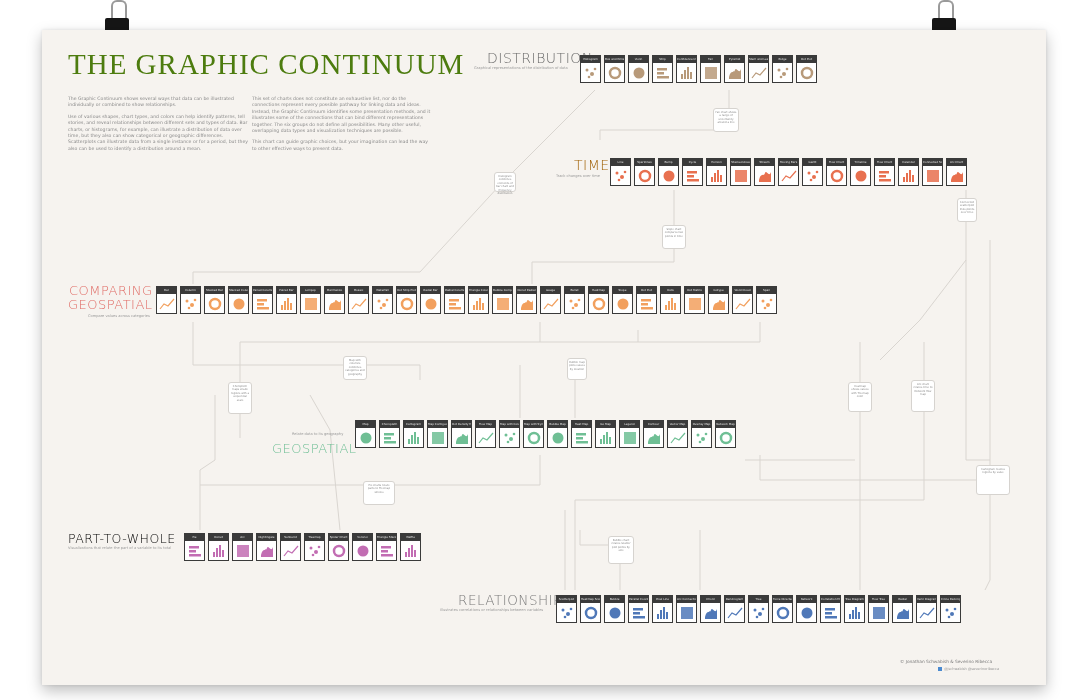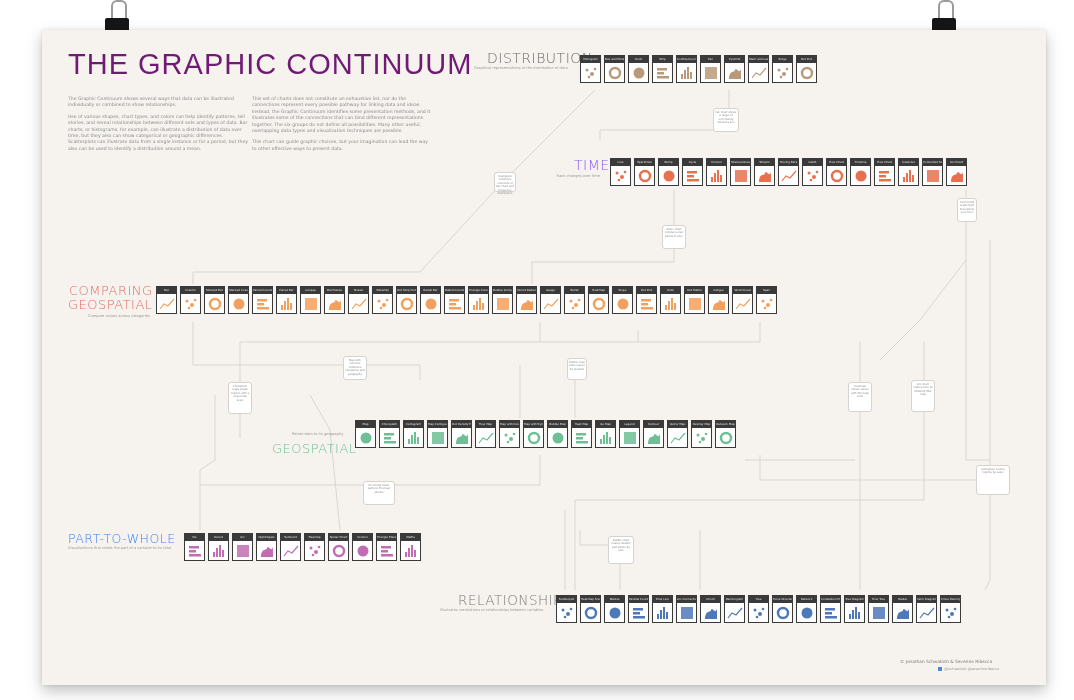--- a/index.html
+++ b/index.html
@@ -1,21 +1,21 @@
 <!DOCTYPE html>
 <html><head>
 <meta charset="utf-8">
 <style>
   html,body{margin:0;padding:0;}
   body{width:1074px;height:700px;background:#ffffff;position:relative;overflow:hidden;font-family:"DejaVu Sans","Liberation Sans",sans-serif;}
   .poster{position:absolute;left:42px;top:30px;width:1004px;height:655px;background:#f6f3ef;box-shadow:0 6px 14px rgba(0,0,0,0.25),0 0 3px rgba(0,0,0,0.1);}
   .clip{position:absolute;top:0;width:28px;height:44px;}
   .clip .wire{position:absolute;left:8px;top:0;width:12px;height:20px;border:2px solid #9a9a9a;border-bottom:none;border-radius:6px 6px 0 0;}
   .clip .body{position:absolute;left:2px;top:18px;width:24px;height:26px;background:#161616;border-radius:2px;}
-  .title{position:absolute;left:68px;top:48px;font-family:Liberation Sans, sans-serif;font-weight:200;font-size:29px;letter-spacing:1px;color:#701a75;white-space:nowrap;}
+  .title{position:absolute;left:68px;top:48px;font-family:Liberation Serif, serif;font-weight:200;font-size:29px;letter-spacing:1px;color:#4d7c0f;white-space:nowrap;}
   .intro{position:absolute;font-size:4.6px;line-height:6.4px;color:#8a8a8a;width:180px;}
   .intro p{margin:0 0 5px 0;}
   .lines{position:absolute;left:0;top:0;width:1074px;height:700px;pointer-events:none;}
   .sec-title{position:absolute;white-space:nowrap;text-align:right;font-weight:300;letter-spacing:0.5px;}
   .sec-sub{position:absolute;white-space:nowrap;font-size:3.6px;color:#9a9a9a;text-align:right;}
   .row{position:absolute;display:flex;gap:3px;}
   .tile{width:21px;height:28px;background:#fff;border:1.5px solid #3a3a3a;box-sizing:border-box;display:flex;flex-direction:column;}
   .tile .lbl{height:7px;background:#3a3a3a;color:#e6e6e6;font-size:2.8px;line-height:7px;text-align:center;overflow:hidden;white-space:nowrap;}
   .tile .ico{flex:1;display:flex;align-items:center;justify-content:center;}
   .tile .ico svg{width:16px;height:16px;}
@@ -172,21 +172,21 @@
     <div class="tile">
       <div class="lbl">Dot Plot</div>
       <div class="ico">
         <svg viewBox="0 0 16 16">
           <circle cx="8" cy="8" r="5" stroke="#b89a7a" stroke-width="2.5" fill="none"></circle>
         </svg>
       </div>
     </div>
   </div>
 
-<div class="sec-title" style="left:574px;top:157px;font-size:14px;color:#8b5cf6;">TIME</div>
+<div class="sec-title" style="left:574px;top:157px;font-size:14px;color:#a16207;">TIME</div>
 <div class="sec-sub" style="left:556px;top:174px;">Track changes over time</div>
 <div class="row" id="row-time" style="left:610px;top:158px;">
     <div class="tile">
       <div class="lbl">Line</div>
       <div class="ico">
         <svg viewBox="0 0 16 16">
           <circle cx="4" cy="5" r="1.5" fill="#e8704f"></circle>
           <circle cx="9" cy="9" r="2" fill="#e8704f"></circle>
           <circle cx="12" cy="4" r="1.3" fill="#e8704f"></circle>
           <circle cx="6" cy="12" r="1.3" fill="#e8704f"></circle>
@@ -705,21 +705,21 @@
     <div class="tile">
       <div class="lbl">Network Map</div>
       <div class="ico">
         <svg viewBox="0 0 16 16">
           <circle cx="8" cy="8" r="5" stroke="#6fbf95" stroke-width="2.5" fill="none"></circle>
         </svg>
       </div>
     </div>
   </div>
 
-<div class="sec-title" style="left:68px;top:531px;font-size:12.5px;color:#3b82f6;">PART-TO-WHOLE</div>
+<div class="sec-title" style="left:68px;top:531px;font-size:12.5px;color:#000000;">PART-TO-WHOLE</div>
 <div class="sec-sub" style="left:68px;top:546px;">Visualizations that relate the part of a variable to its total</div>
 <div class="row" id="row-part_to_whole" style="left:184px;top:533px;">
     <div class="tile">
       <div class="lbl">Pie</div>
       <div class="ico">
         <svg viewBox="0 0 16 16">
           <rect x="2" y="3" width="10" height="2.5" fill="#c26db3"></rect>
           <rect x="2" y="7" width="7" height="2.5" fill="#c26db3"></rect>
           <rect x="2" y="11" width="12" height="2.5" fill="#c26db3"></rect>
         </svg>

